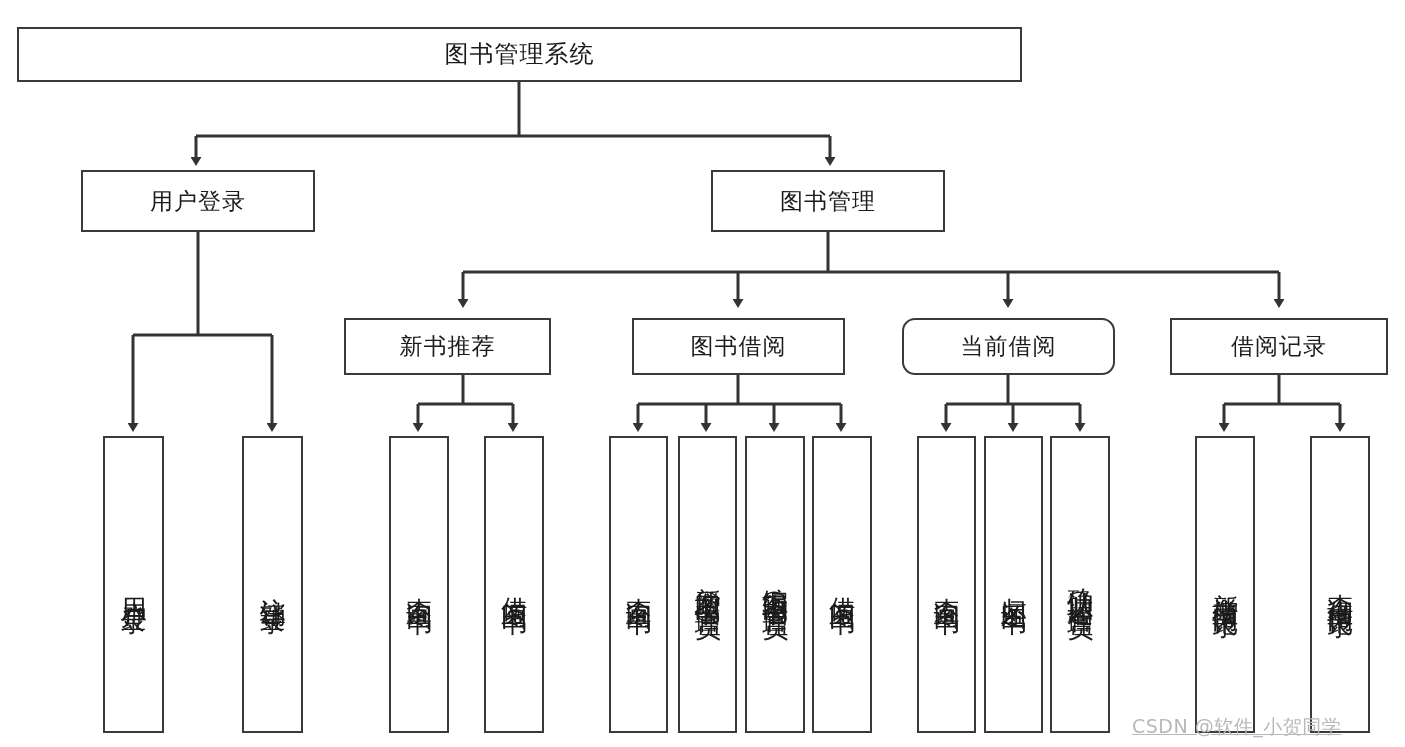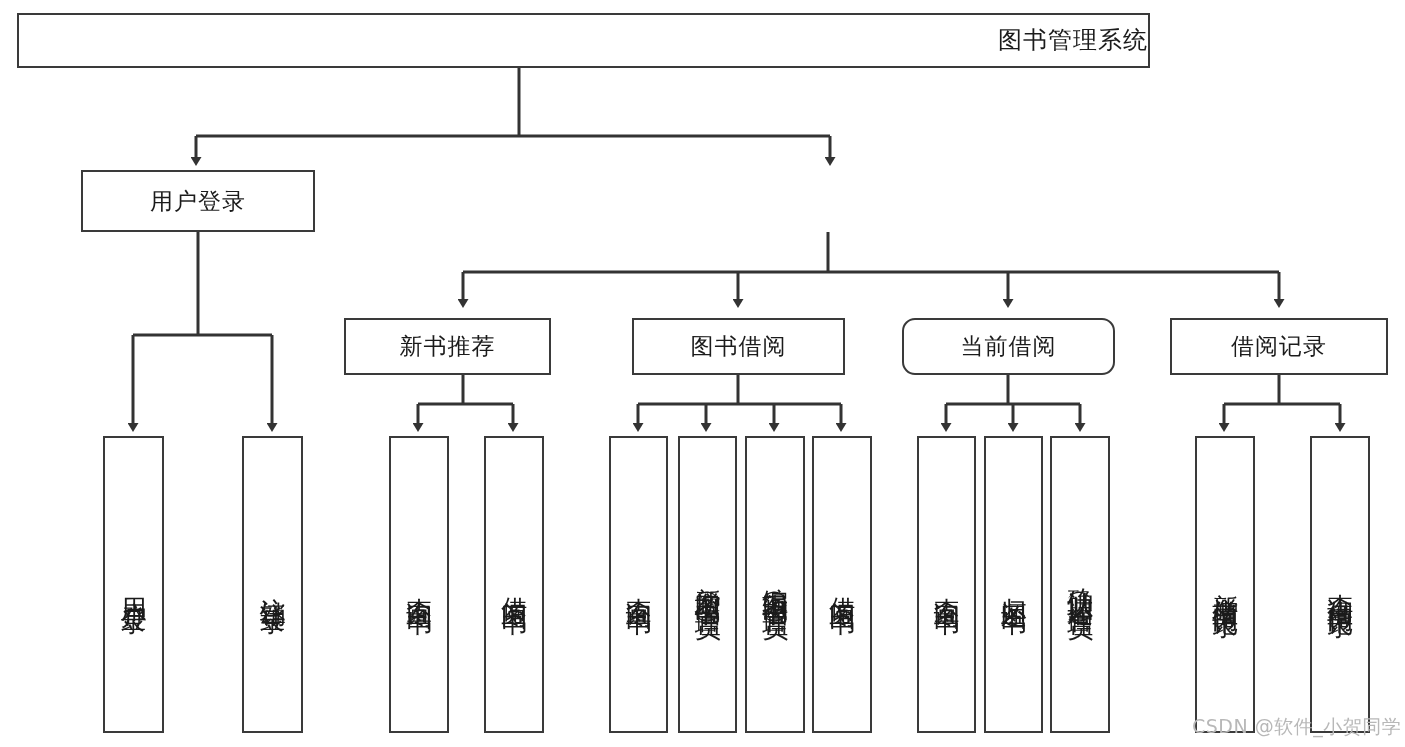--- a/index.html
+++ b/index.html
@@ -120,27 +120,30 @@
       <path d="M1013,404 L1013,424" marker-end="url(#arrow)"></path>
       <path d="M1080,404 L1080,424" marker-end="url(#arrow)"></path>
 
       <path d="M1279,375 L1279,404"></path>
       <path d="M1224,404 L1340,404"></path>
       <path d="M1224,404 L1224,424" marker-end="url(#arrow)"></path>
       <path d="M1340,404 L1340,424" marker-end="url(#arrow)"></path>
     </g>
   </svg>
 
-  <div class="node horiz root" style="left:17px; top:13px; width:1133px; height:55px;justify-content:flex-end;">
+  <div class="node horiz root" style="left:17px; top:27px; width:1005px; height:55px;">
     <span class="label">图书管理系统</span>
   </div>
 
   <div class="node horiz" style="left:81px; top:170px; width:234px; height:62px;">
     <span class="label">用户登录</span>
   </div>
+  <div class="node horiz" style="left:711px; top:170px; width:234px; height:62px;">
+    <span class="label">图书管理</span>
+  </div>
 
   <div class="node horiz" style="left:344px; top:318px; width:207px; height:57px;">
     <span class="label">新书推荐</span>
   </div>
   <div class="node horiz" style="left:632px; top:318px; width:213px; height:57px;">
     <span class="label">图书借阅</span>
   </div>
   <div class="node horiz" style="left:902px; top:318px; width:213px; height:57px;border-radius:13px;">
     <span class="label">当前借阅</span>
   </div>
@@ -185,15 +188,15 @@
     <span class="label">确认归还（管理员）</span>
   </div>
 
   <div class="node vert" style="left:1195px; top:436px; width:60px; height:297px;">
     <span class="label">新增借阅记录</span>
   </div>
   <div class="node vert" style="left:1310px; top:436px; width:60px; height:297px;">
     <span class="label">查询借阅记录</span>
   </div>
 
-  <div class="watermark" style="left:1192px; top:714px;">CSDN @软件_小贺同学</div>
+  <div class="watermark" style="left:1132px; top:714px;text-decoration:underline;">CSDN @软件_小贺同学</div>
 
 </div>
 
 </body></html>

